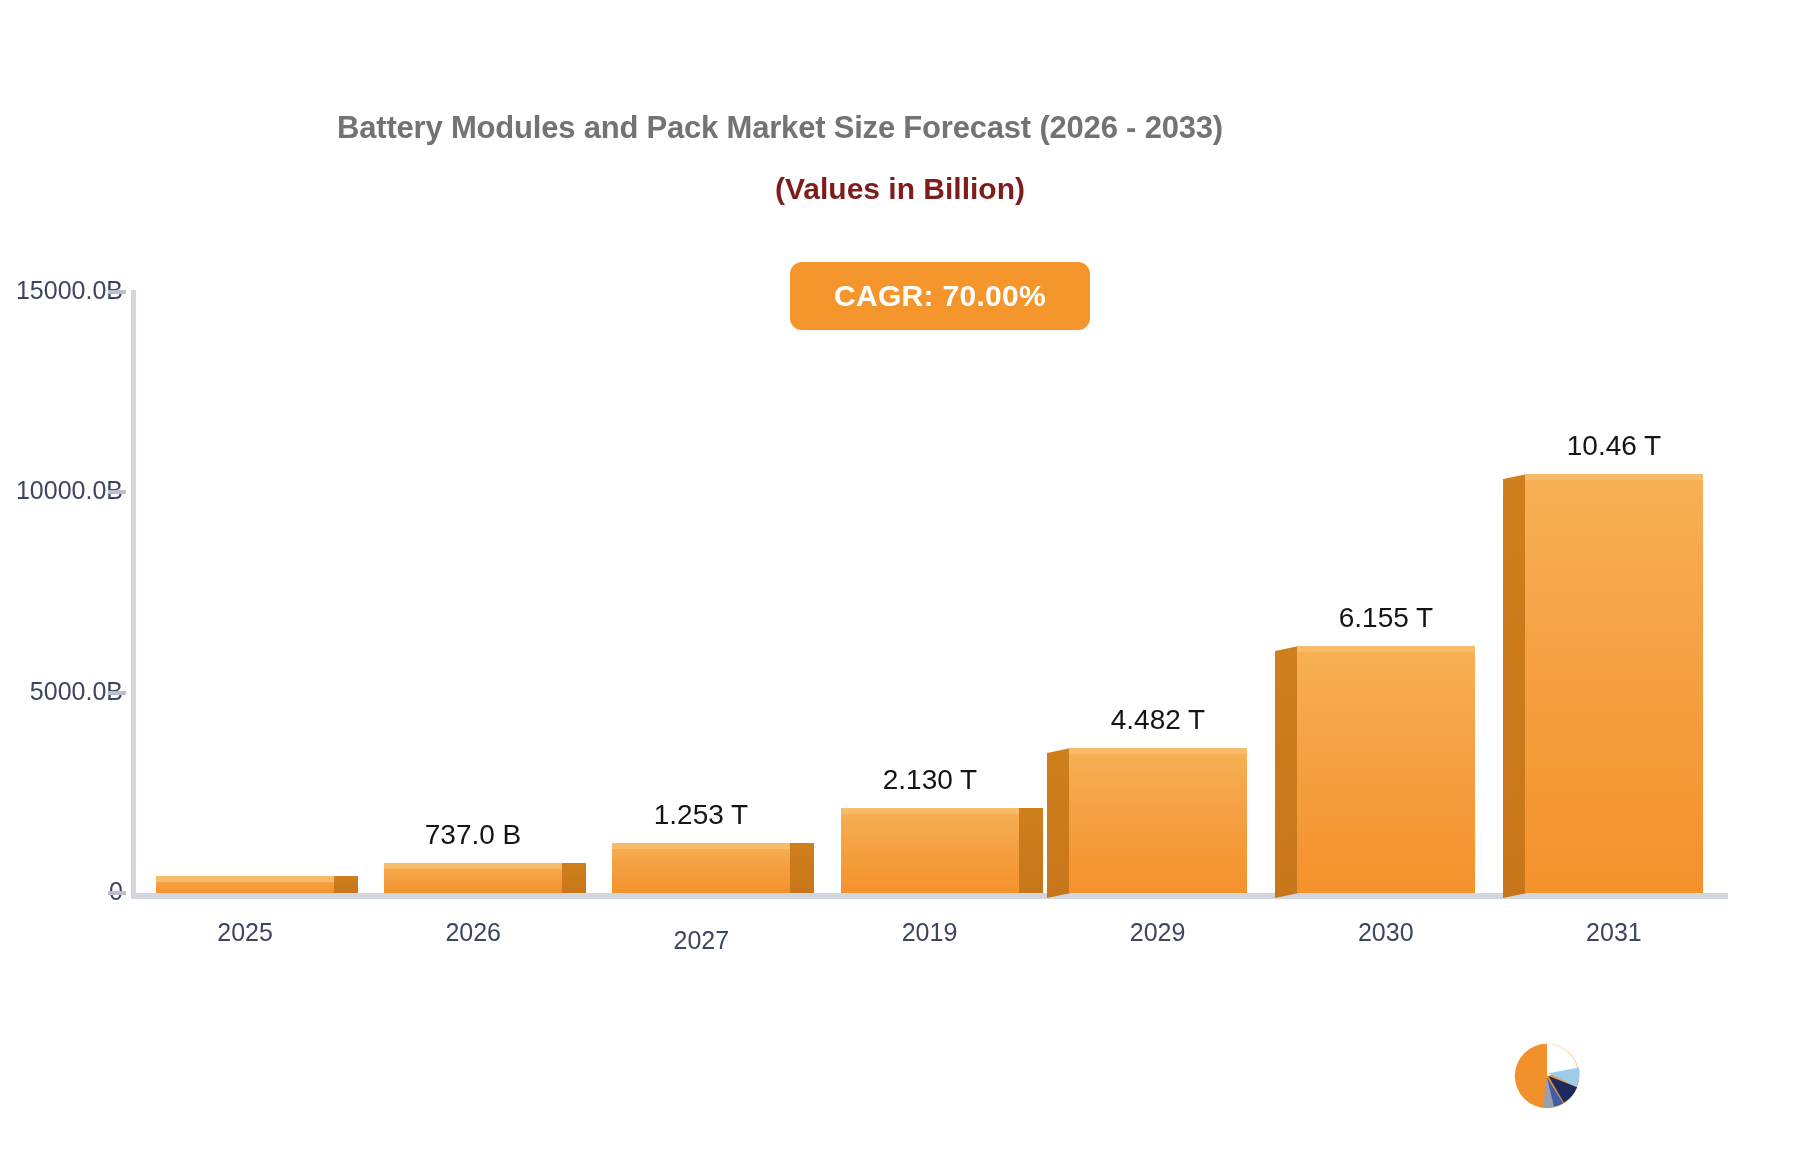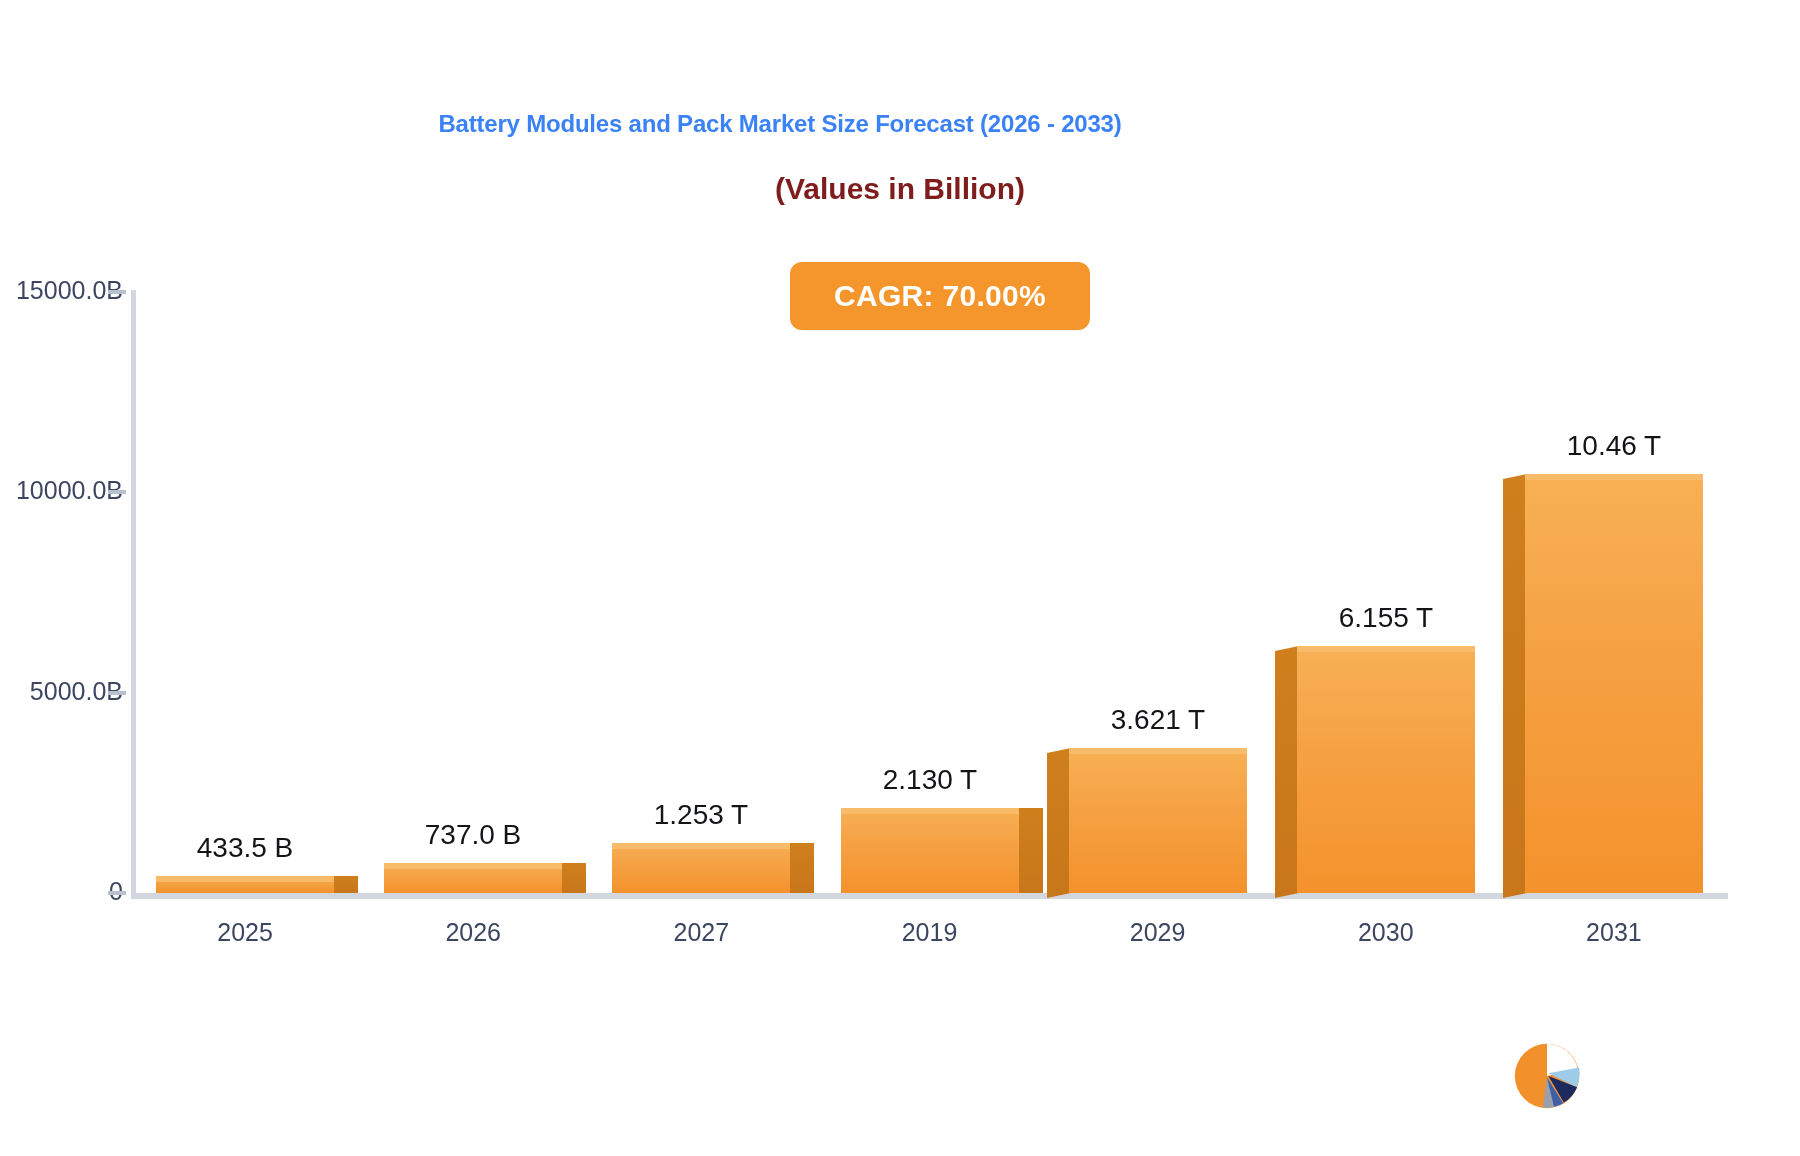--- a/index.html
+++ b/index.html
@@ -16,23 +16,23 @@
     height: 1156px;
     background: #ffffff;
   }
 
   
   .chart-title {
     position: absolute;
     left: 0; top: 110px;
     width: 1560px;
     text-align: center;
-    font-size: 24px;
-    font-weight: bold;
-    color: #3b82f6;
+    font-size: 31px;
+    font-weight: bold;
+    color: #737373;
     letter-spacing: -0.2px;
     white-space: nowrap;
   }
   .chart-subtitle {
     position: absolute;
     left: 0; top: 172px;
     width: 1800px;
     text-align: center;
     font-size: 30px;
     font-weight: bold;
@@ -182,49 +182,48 @@
         <div class="y-tick-dash" style="left: 108px; top: 290px;"></div>
       </div>
   </div>
 
   <div class="bars-layer" id="bars-layer">
       <div class="bar-group" style="left: 156px; width: 178px; top: 876px; height: 17px;">
         <div class="bar-side right" style="height: 17px;"></div>
         <div class="bar-face" style="height: 17px;"></div>
         <div class="bar-top-cap" style="left: 0px; top: 0px; width: 178px;"></div>
       </div>
-      <div class="bar-value-label" style="width: 298px; left: 96px; top: 832px;">433.5 B</div>
       <div class="x-tick-label" style="width: 228.143px; left: 131px; text-align: center;">2025</div>
       <div class="bar-group" style="left: 384px; width: 178px; top: 863px; height: 30px;">
         <div class="bar-side right" style="height: 30px;"></div>
         <div class="bar-face" style="height: 30px;"></div>
         <div class="bar-top-cap" style="left: 0px; top: 0px; width: 178px;"></div>
       </div>
       <div class="bar-value-label" style="width: 298px; left: 324px; top: 819px;">737.0 B</div>
       <div class="x-tick-label" style="width: 228.143px; left: 359.143px;">2026</div>
       <div class="bar-group" style="left: 612px; width: 178px; top: 843px; height: 50px;">
         <div class="bar-side right" style="height: 50px;"></div>
         <div class="bar-face" style="height: 50px;"></div>
         <div class="bar-top-cap" style="left: 0px; top: 0px; width: 178px;"></div>
       </div>
       <div class="bar-value-label" style="width: 298px; left: 552px; top: 799px;">1.253 T</div>
-      <div class="x-tick-label" style="width: 228.143px; left: 587.286px;">2027</div>
+      <div class="x-tick-label" style="width: 228.143px; left: 587.286px; margin-top: 8px;">2027</div>
       <div class="bar-group" style="left: 841px; width: 178px; top: 808px; height: 85px;">
         <div class="bar-side right" style="height: 85px;"></div>
         <div class="bar-face" style="height: 85px;"></div>
         <div class="bar-top-cap" style="left: 0px; top: 0px; width: 178px;"></div>
       </div>
       <div class="bar-value-label" style="width: 298px; left: 781px; top: 764px;">2.130 T</div>
       <div class="x-tick-label" style="width: 228.143px; left: 815.429px;">2019</div>
       <div class="bar-group" style="left: 1069px; width: 178px; top: 748px; height: 145px;">
         <div class="bar-side left" style="height: 145px;"></div>
         <div class="bar-face" style="height: 145px;"></div>
         <div class="bar-top-cap" style="left: 0px; top: 0px; width: 178px;"></div>
       </div>
-      <div class="bar-value-label" style="width: 298px; left: 1009px; top: 704px;">3.621 T</div>
+      <div class="bar-value-label" style="width: 298px; left: 1009px; top: 704px;">4.482 T</div>
       <div class="x-tick-label" style="width: 228.143px; left: 1043.57px;">2029</div>
       <div class="bar-group" style="left: 1297px; width: 178px; top: 646px; height: 247px;">
         <div class="bar-side left" style="height: 247px;"></div>
         <div class="bar-face" style="height: 247px;"></div>
         <div class="bar-top-cap" style="left: 0px; top: 0px; width: 178px;"></div>
       </div>
       <div class="bar-value-label" style="width: 298px; left: 1237px; top: 602px;">6.155 T</div>
       <div class="x-tick-label" style="width: 228.143px; left: 1271.71px;">2030</div>
       <div class="bar-group" style="left: 1525px; width: 178px; top: 474px; height: 419px;">
         <div class="bar-side left" style="height: 419px;"></div>

